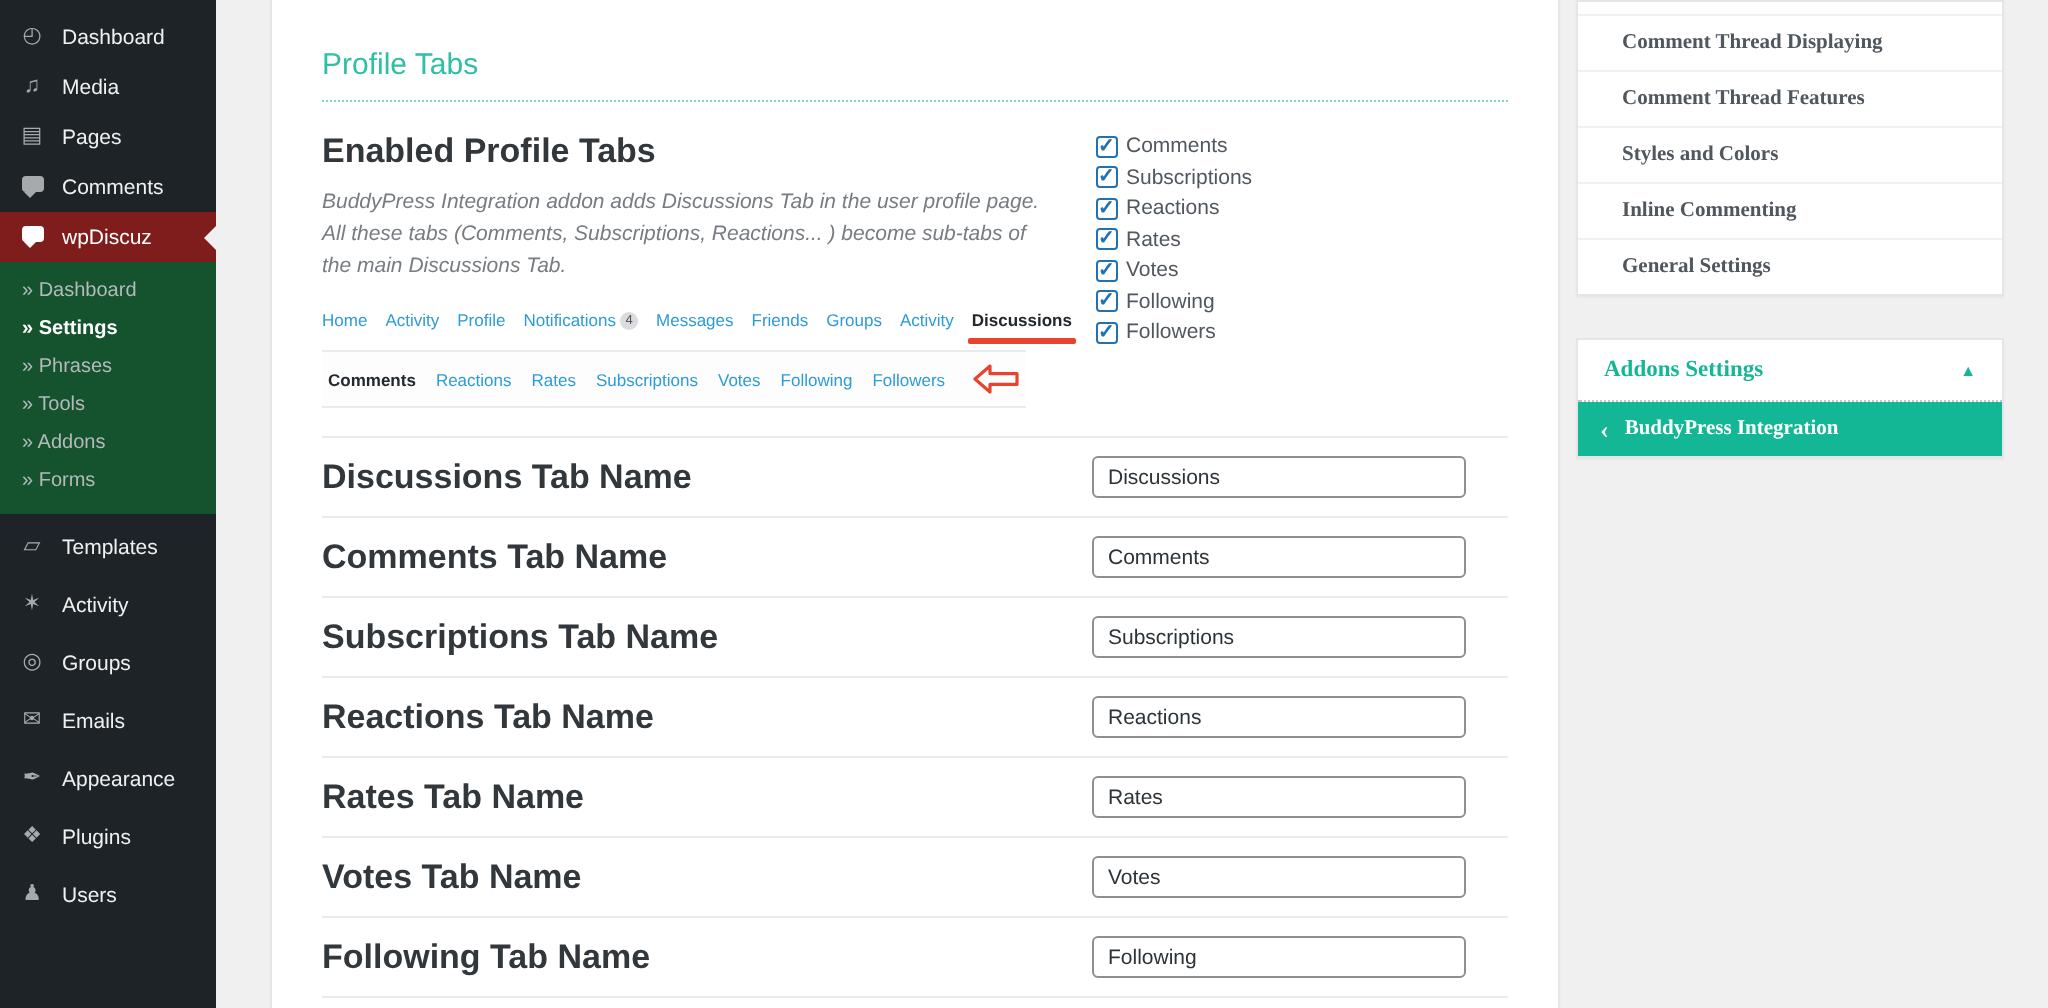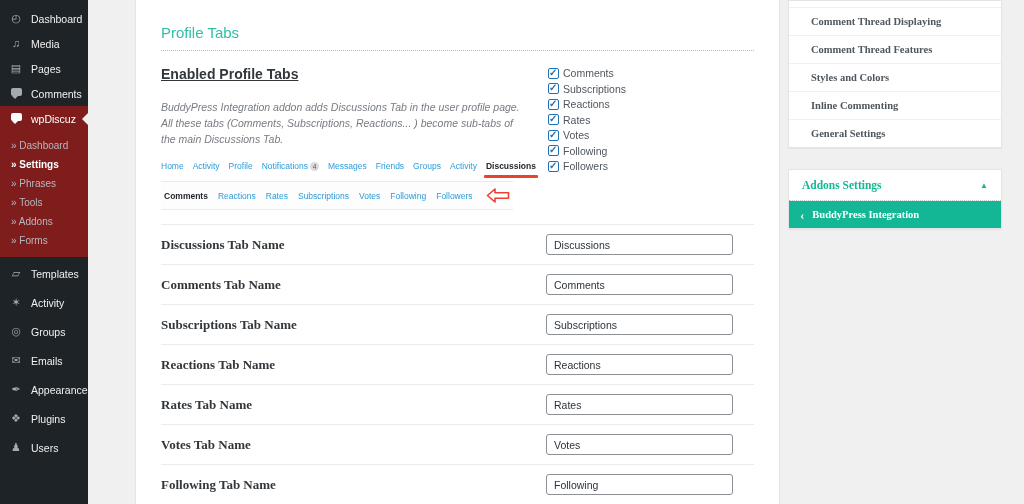--- a/index.html
+++ b/index.html
@@ -1,21 +1,21 @@
 <!DOCTYPE html>
 <html><head>
 <meta charset="utf-8">
 <style>
   * { box-sizing: border-box; margin: 0; padding: 0; }
   html,body { width:1024px; height:504px; }
   body { font-family:"Liberation Sans", sans-serif; background:#f0f0f1; overflow:hidden; }
   .app { position:relative; width:1024px; height:504px; overflow:hidden; }
 
   
-  .admin-sidebar { position:absolute; left:0; top:0; width:88px; height:504px; background:#1d2327; padding-top:6px; z-index:2; }
+  .admin-sidebar { position:absolute; left:0; top:0; width:108px; height:504px; background:#1d2327; padding-top:6px; z-index:2; }
   .menu-item { display:flex; align-items:center; gap:8px; padding:6px 9px; color:#f0f0f1; font-size:10.5px; cursor:pointer; position:relative; }
   .menu-item.gap-before { margin-top:11px; }
   .menu-item.gap-sm { margin-top:4px; }
   .mi { width:14px; height:13px; flex:none; font-size:11px; line-height:13px; color:#a7aaad; text-align:center; position:relative; }
   .menu-item.current { background:#7f1d1d; color:#fff; }
   .menu-item.current .mi { color:#fff; }
   .menu-item.current::after { content:""; position:absolute; right:0; top:50%; transform:translateY(-50%); border:6px solid transparent; border-right-color:#f0f0f1; }
   
   .mi[data-name="dashboard-icon"]::before { content:"◴"; }
   .mi[data-name="posts-icon"]::before { content:"✎"; }
@@ -28,32 +28,32 @@
   .mi[data-name="appearance-icon"]::before { content:"✒"; }
   .mi[data-name="plugins-icon"]::before { content:"❖"; }
   .mi[data-name="users-icon"]::before { content:"♟"; }
   
   .mi[data-name="comments-icon"]::before, .mi[data-name="wpdiscuz-icon"]::before {
     content:""; display:block; width:11px; height:8px; background:#a7aaad; border-radius:2px; margin:1px auto 0; }
   .mi[data-name="comments-icon"]::after, .mi[data-name="wpdiscuz-icon"]::after {
     content:""; position:absolute; left:3px; bottom:-2px; border:3px solid transparent; border-top-color:#a7aaad; }
   .current .mi[data-name="wpdiscuz-icon"]::before { background:#fff; }
   .current .mi[data-name="wpdiscuz-icon"]::after { border-top-color:#fff; }
-  .submenu { background:#7f1d1d; padding:5px 0 7px; }
+  .submenu { background:#14532d; padding:5px 0 7px; }
   .submenu-item { padding:4px 9px 4px 11px; font-size:10px; color:#b4b9be; cursor:pointer; }
   .submenu-item.active { color:#fff; font-weight:bold; }
 
   
   .main-card { position:absolute; left:135px; top:0; width:645px; height:504px; background:#fff; border-left:1px solid #e4e5e7; border-right:1px solid #e4e5e7; box-shadow:0 1px 1px rgba(0,0,0,.04); padding:0 25px; z-index:1; }
   .page-title { color:#2ebfa5; font-size:15px; font-weight:400; padding:24px 0 9px; }
   .teal-dotted { border-bottom:1px dotted #7cd8c6; }
   .section { display:flex; padding-top:15px; }
   .sec-left { width:380px; }
   .sec-right { margin-left:7px; padding-top:1px; }
-  .field-label { font-size:14px; font-weight:bold; color:#32373c; margin-bottom:18px;text-decoration:underline; }
+  .field-label { font-size:17px; font-weight:bold; color:#32373c; margin-bottom:8px; }
   .field-desc { font-size:10.5px; font-style:italic; color:#777c82; line-height:1.5; width:368px; }
   .cb-row { display:flex; align-items:center; gap:4px; margin-bottom:3.5px; font-size:10.5px; color:#50575e; }
   .cb { width:11px; height:11px; flex:none; border:1px solid #2271b1; border-radius:2px; background:#fff; position:relative; cursor:pointer; }
   .checked .cb::after { content:"✓"; position:absolute; left:0px; top:-2px; font-size:10px; font-weight:bold; color:#2271b1; }
 
   
   .preview { margin-top:14px; width:352px; }
   .bp-tabs { display:flex; gap:9px; align-items:center; font-size:8.5px; white-space:nowrap; }
   .bp-tab { color:#2e9bd6; position:relative; cursor:pointer; display:flex; align-items:center; gap:2px; }
   .bp-tab.active { color:#23282d; font-weight:bold; }
@@ -61,21 +61,21 @@
   .badge { display:inline-flex; align-items:center; justify-content:center; min-width:9px; height:9px; padding:0 1px; background:#dcdcde; border-radius:50%; font-size:6.5px; color:#50575e; }
   .badge:empty { display:none; }
   .bp-subtabs { margin-top:10px; display:flex; align-items:center; gap:10px; font-size:8.5px; border-top:1px solid #eaebed; border-bottom:1px solid #eaebed; padding:6px 3px; background:#fdfdfe; white-space:nowrap; }
   .bp-subtab { color:#2e9bd6; cursor:pointer; }
   .bp-subtab.active { color:#23282d; font-weight:bold; }
   .arrow-left { margin-left:auto; display:flex; }
 
   
   .settings-rows { margin-top:14px; }
   .s-row { display:flex; align-items:center; border-top:1px solid #ebebee; padding:9px 0; }
-  .s-row-label { font-size:13px; font-weight:600; color:#32373c;font-family:Liberation Serif, serif; }
+  .s-row-label { font-size:17px; font-weight:600; color:#32373c; }
   .s-row input { margin-left:auto; margin-right:21px; width:187px; height:21px; border:1px solid #8c8f94; border-radius:3px; padding:2px 7px; font-size:10.5px; color:#2c3338; font-family:"Liberation Sans", sans-serif; background:#fff; }
 
   
   .right-col { position:absolute; left:788px; top:0; width:214px; z-index:1;font-family:Liberation Serif, serif; }
   .nav-card { background:#fff; border:1px solid #e4e5e7; box-shadow:0 1px 1px rgba(0,0,0,.04); }
   .cut-row { height:7px; border-bottom:1px solid #f0f0f1; cursor:pointer; }
   .nav-item { padding:8px 10px 8px 22px; font-size:10.5px; font-weight:600; color:#50575e; border-top:1px solid #f0f0f1; cursor:pointer; }
   .nav-item:first-of-type { border-top:none; }
   .addons-card { margin-top:21px; background:#fff; border:1px solid #e4e5e7; box-shadow:0 1px 1px rgba(0,0,0,.04); }
   .addons-header { display:flex; align-items:center; padding:9px 13px; color:#14b795; font-size:11.5px; font-weight:bold; border-bottom:1px dotted #c3c4c7; cursor:pointer; }

